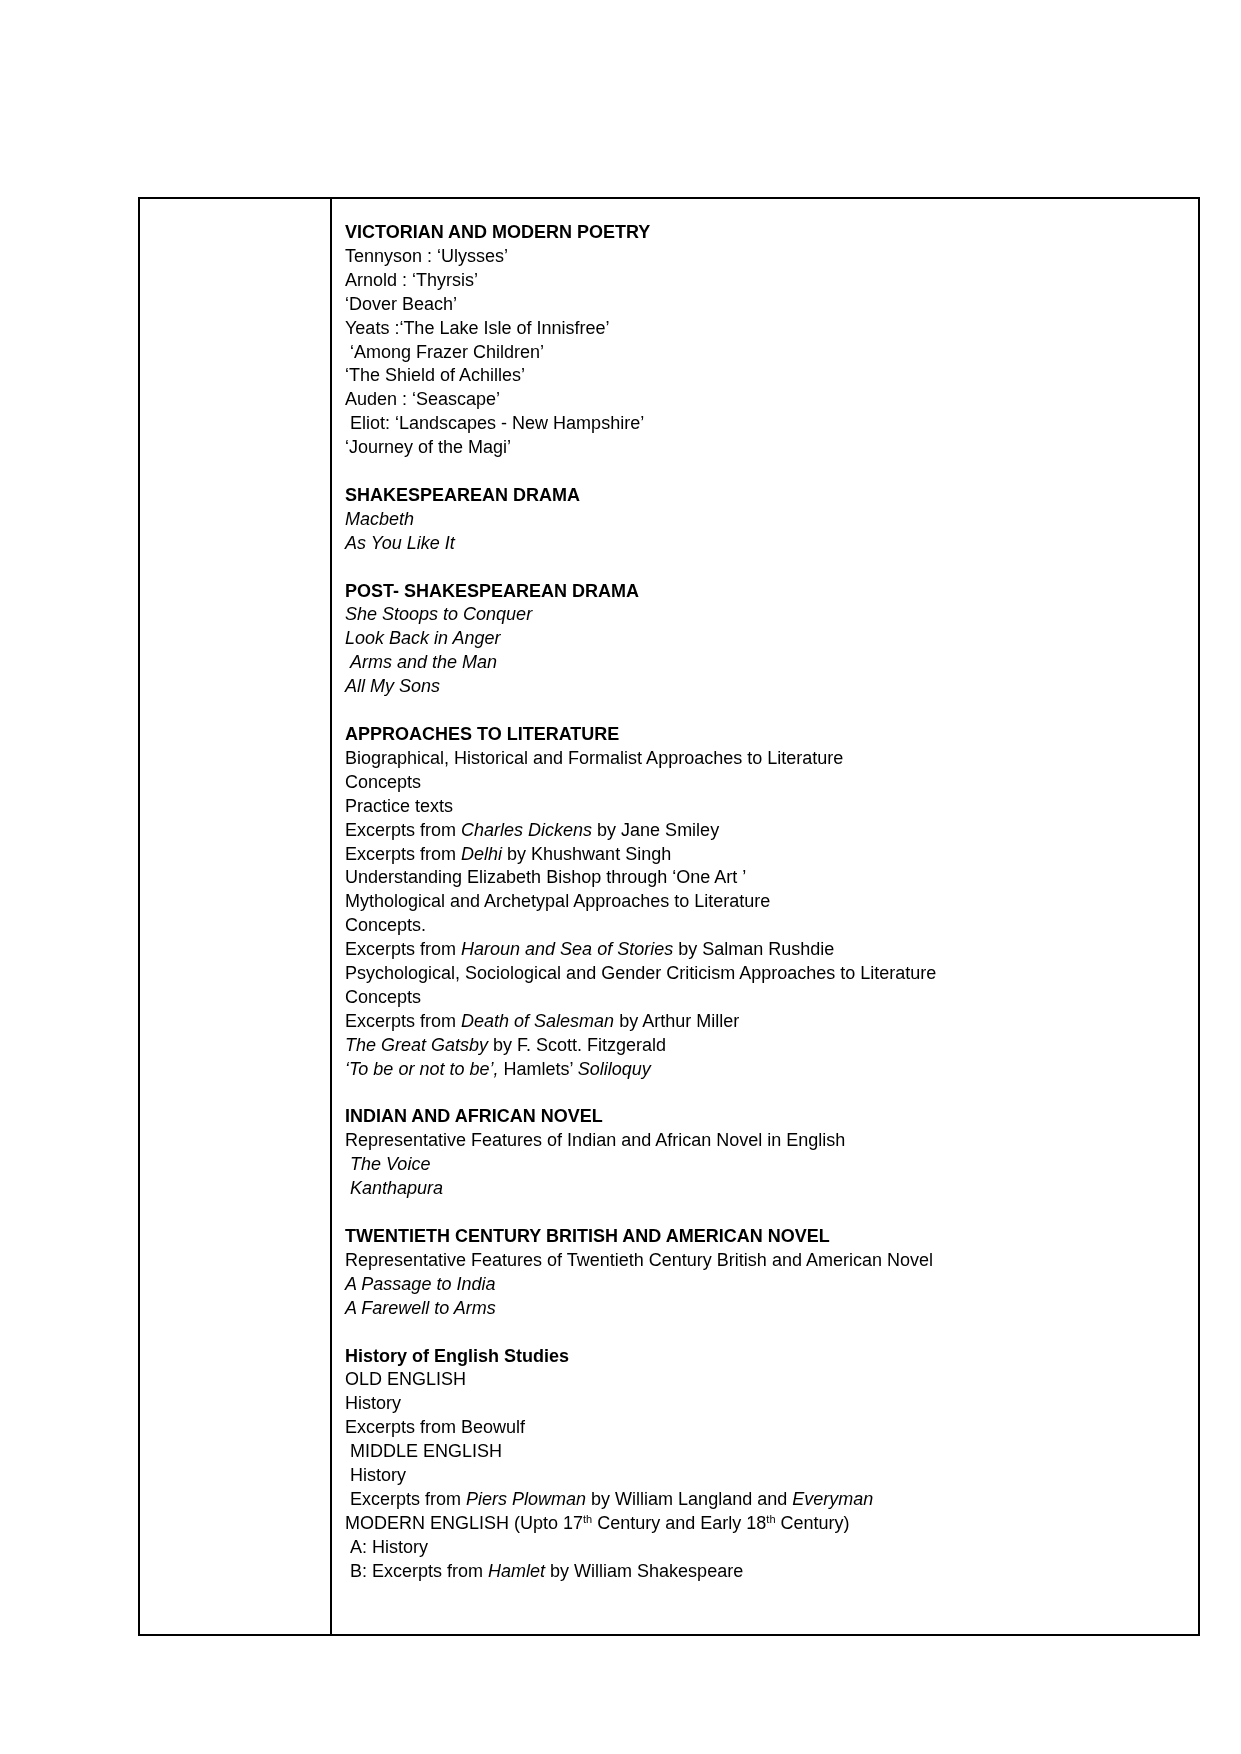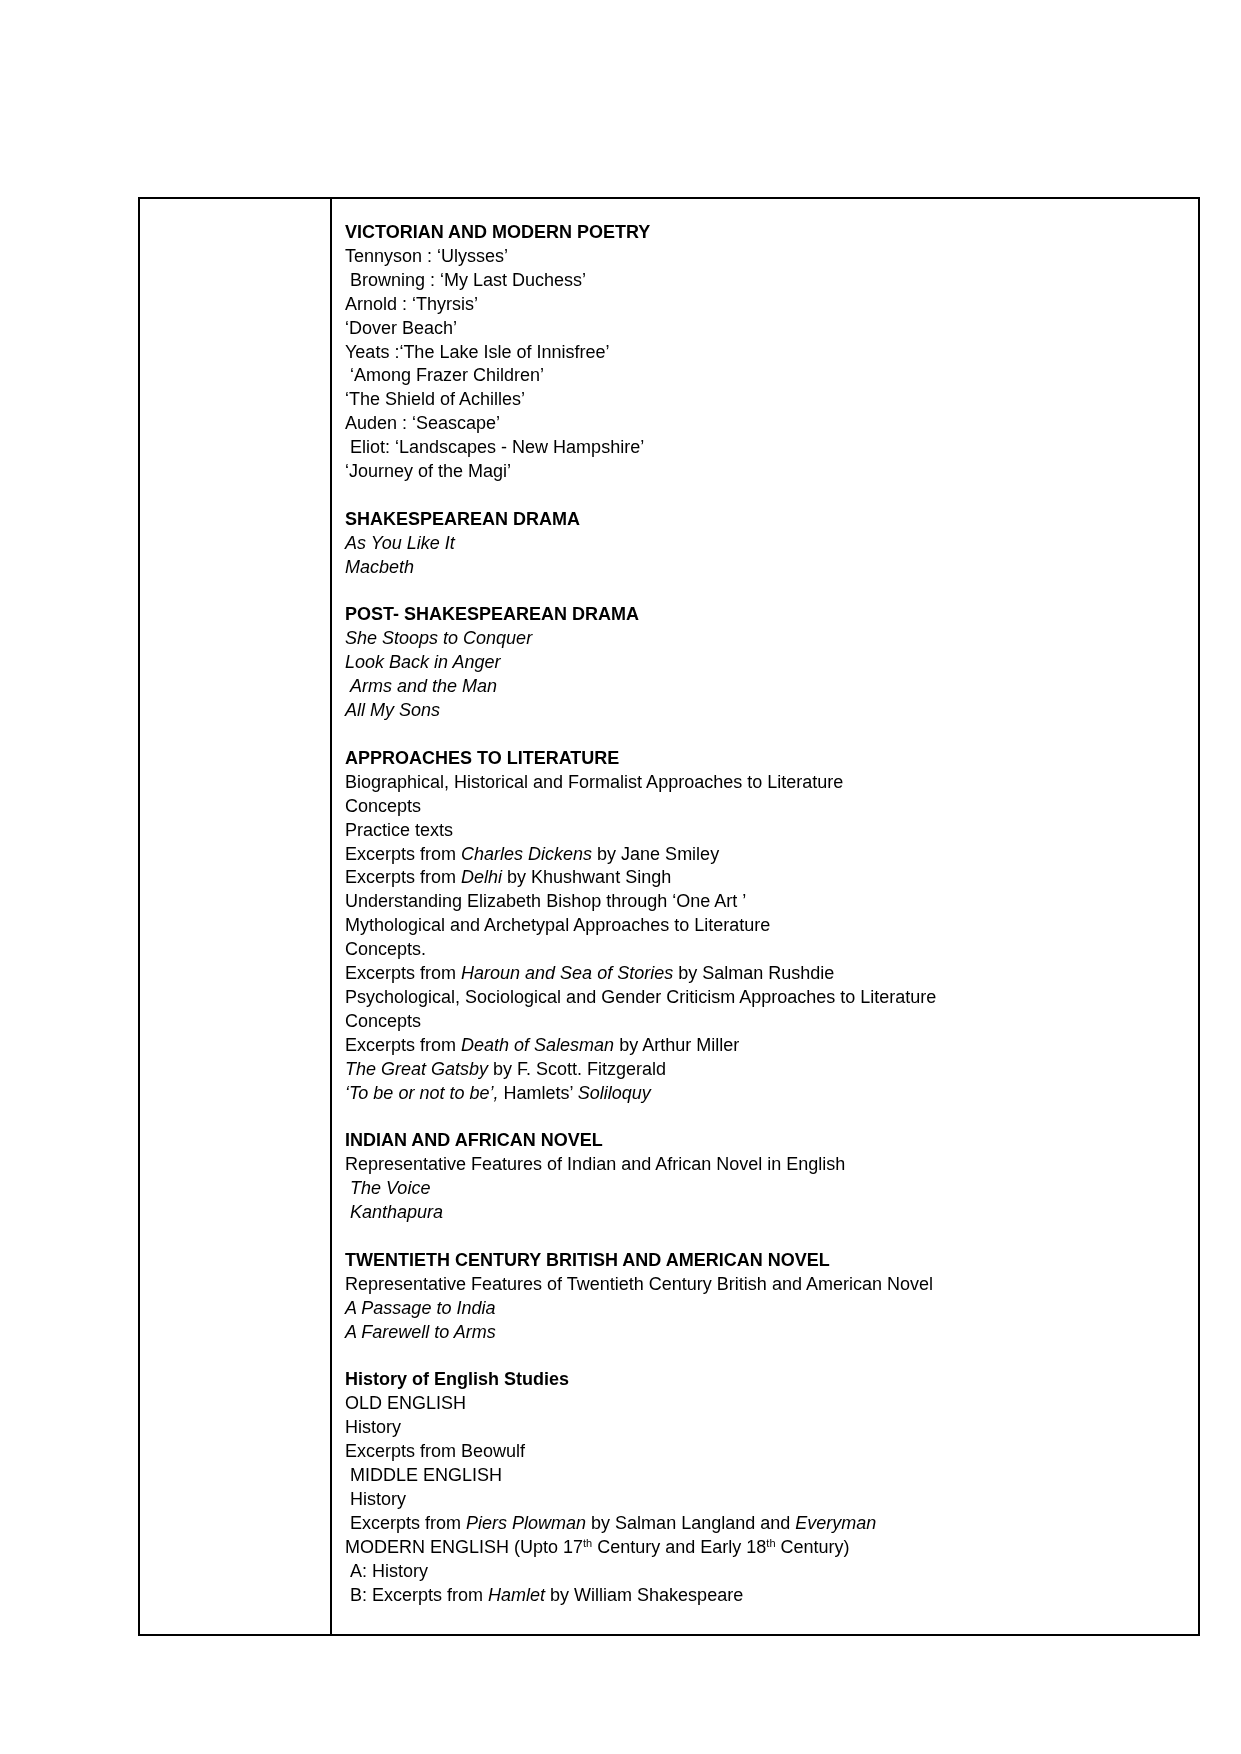--- a/index.html
+++ b/index.html
@@ -64,33 +64,32 @@
 </style>
 </head>
 <body>
 
 <div class="page">
   <div class="syllabus-table">
     <div class="cell-left"></div>
     <div class="cell-right">
         <div class="heading">VICTORIAN AND MODERN POETRY</div>
         <div class="line"><span>Tennyson : ‘Ulysses’</span></div>
-        <div class="line"><span> Browning : ‘My Last Duchess’</span></div>
         <div class="line"><span>Arnold : ‘Thyrsis’</span></div>
         <div class="line"><span>‘Dover Beach’</span></div>
         <div class="line"><span>Yeats :‘The Lake Isle of Innisfree’</span></div>
         <div class="line"><span> ‘Among Frazer Children’</span></div>
         <div class="line"><span>‘The Shield of Achilles’</span></div>
         <div class="line"><span>Auden : ‘Seascape’</span></div>
         <div class="line"><span> Eliot: ‘Landscapes - New Hampshire’</span></div>
         <div class="line"><span>‘Journey of the Magi’</span></div>
         <div class="section-spacer"></div>
         <div class="heading">SHAKESPEAREAN DRAMA</div>
+        <div class="line"><i>Macbeth</i></div>
         <div class="line"><i>As You Like It</i></div>
-        <div class="line"><i>Macbeth</i></div>
         <div class="section-spacer"></div>
         <div class="heading">POST- SHAKESPEAREAN DRAMA</div>
         <div class="line"><i>She Stoops to Conquer</i></div>
         <div class="line"><i>Look Back in Anger</i></div>
         <div class="line"><i> Arms and the Man</i></div>
         <div class="line"><i>All My Sons</i></div>
         <div class="section-spacer"></div>
         <div class="heading">APPROACHES TO LITERATURE</div>
         <div class="line"><span>Biographical, Historical and Formalist Approaches to Literature</span></div>
         <div class="line"><span>Concepts</span></div>
@@ -116,19 +115,19 @@
         <div class="line"><span>Representative Features of Twentieth Century British and American Novel</span></div>
         <div class="line"><i>A Passage to India</i></div>
         <div class="line"><i>A Farewell to Arms</i></div>
         <div class="section-spacer"></div>
         <div class="heading">History of English Studies</div>
         <div class="line"><span>OLD ENGLISH</span></div>
         <div class="line"><span>History</span></div>
         <div class="line"><span>Excerpts from Beowulf</span></div>
         <div class="line"><span> MIDDLE ENGLISH</span></div>
         <div class="line"><span> History</span></div>
-        <div class="line"><span> Excerpts from </span><i>Piers Plowman</i><span> by Salman Langland and </span><i>Everyman</i></div>
+        <div class="line"><span> Excerpts from </span><i>Piers Plowman</i><span> by William Langland and </span><i>Everyman</i></div>
         <div class="line"><span>MODERN ENGLISH (Upto 17</span><sup>th</sup><span> Century and Early 18</span><sup>th</sup><span> Century)</span></div>
         <div class="line"><span> A: History</span></div>
         <div class="line"><span> B: Excerpts from </span><i>Hamlet</i><span> by William Shakespeare</span></div>
       </div>
   </div>
 </div>
 
 </body></html>

